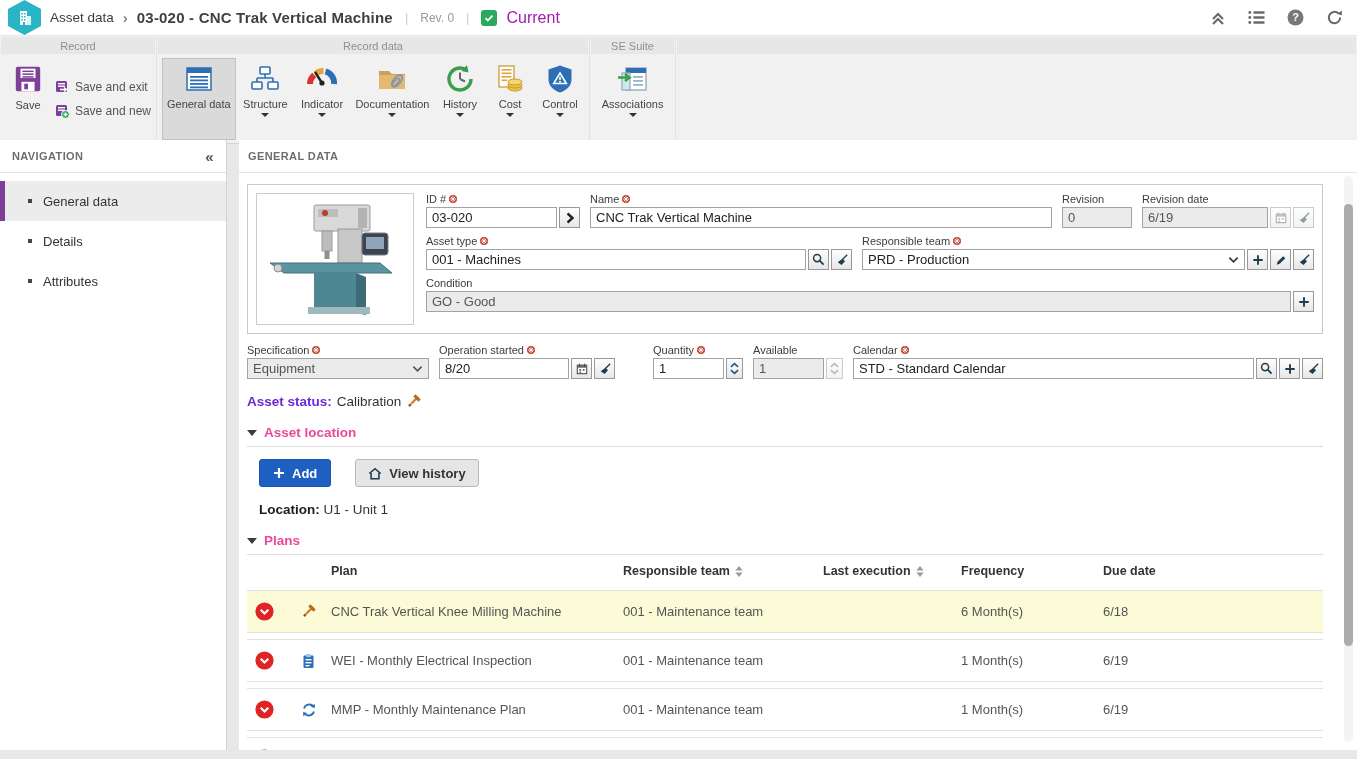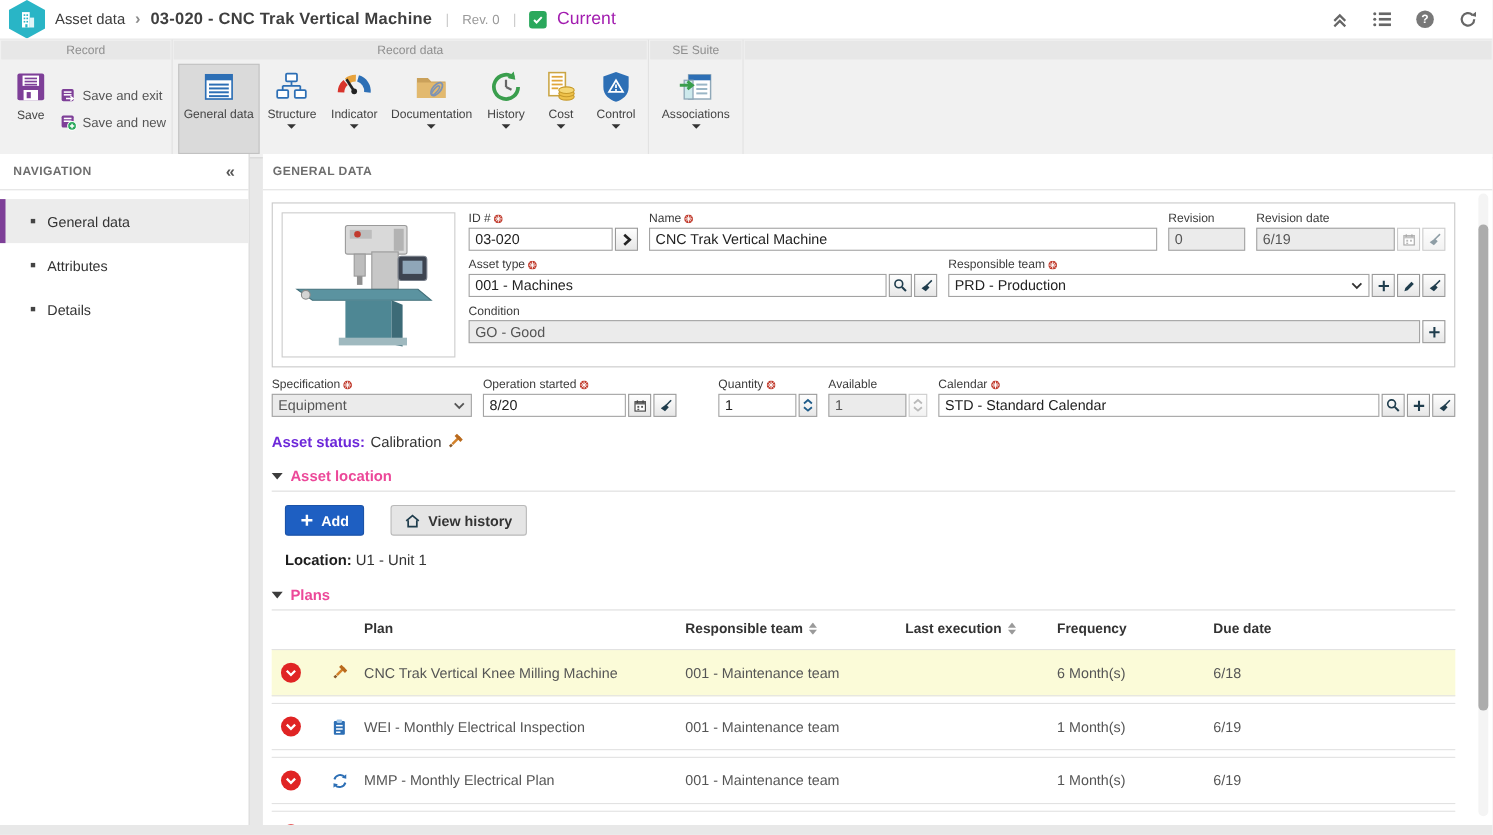--- a/index.html
+++ b/index.html
@@ -377,25 +377,25 @@
     <span>NAVIGATION</span>
     <span class="nav-collapse">«</span>
   </div>
   <div class="nav-items">
     <div class="nav-item active">
       <span class="nav-bullet"></span>
       <span>General data</span>
     </div>
     <div class="nav-item">
       <span class="nav-bullet"></span>
-      <span>Attributes</span>
+      <span>Details</span>
     </div>
     <div class="nav-item">
       <span class="nav-bullet"></span>
-      <span>Details</span>
+      <span>Attributes</span>
     </div>
   </div>
 </div>
 
 <div id="content">
   <div class="panel-hdr">
     <span>GENERAL DATA</span>
   </div>
 
   <div class="scroll">
@@ -786,21 +786,21 @@
           </svg>
       </span>
       <span>
         <svg width="16" height="16" viewBox="0 0 16 16">
             <path d="M3 6.5A5.5 5.5 0 0 1 12.5 4.5" stroke="#2d6fb5" stroke-width="1.8" fill="none"></path>
             <polygon points="13.8,1.8 13.8,6 9.8,5" fill="#2d6fb5"></polygon>
             <path d="M13 9.5A5.5 5.5 0 0 1 3.5 11.5" stroke="#2d6fb5" stroke-width="1.8" fill="none"></path>
             <polygon points="2.2,14.2 2.2,10 6.2,11" fill="#2d6fb5"></polygon>
           </svg>
       </span>
-      <span>MMP - Monthly Electrical Plan</span>
+      <span>MMP - Monthly Maintenance Plan</span>
       <span>001 - Maintenance team</span>
       <span></span>
       <span>1 Month(s)</span>
       <span>6/19</span>
     </div>
 
     <div class="prow">
       <span class="chev-btn">
         <svg width="19" height="19" viewBox="0 0 18 18">
             <circle cx="9" cy="9" r="8.6" fill="#e02424"></circle>

